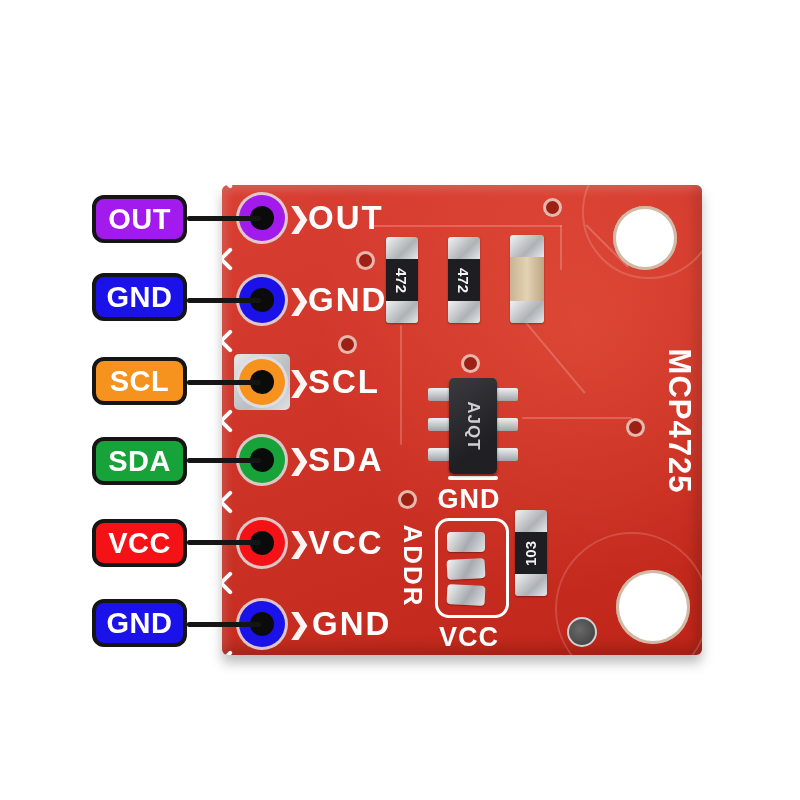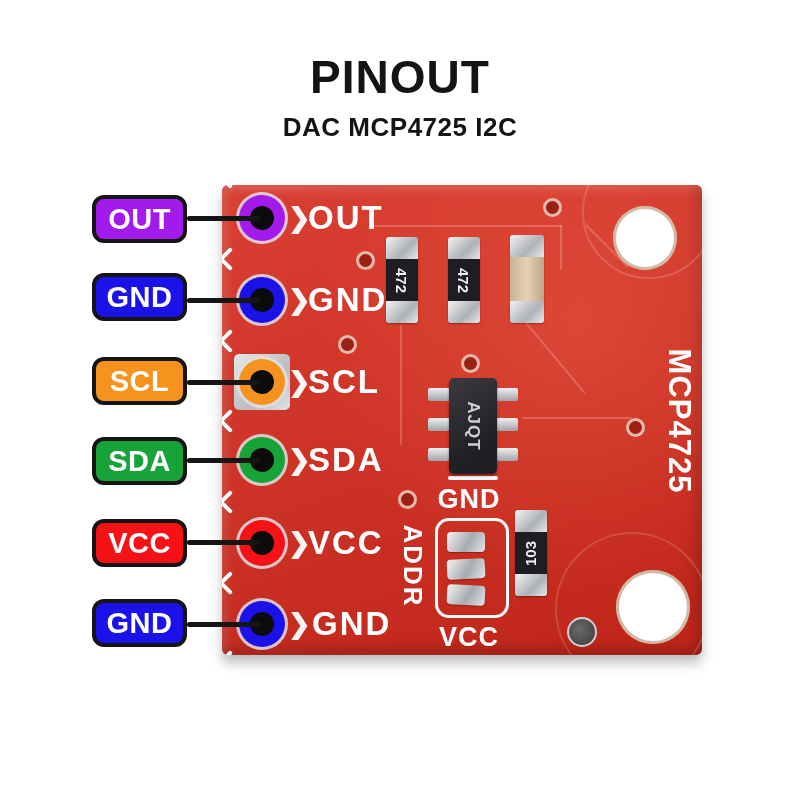--- a/index.html
+++ b/index.html
@@ -55,22 +55,20 @@
   .jumper{position:absolute;border:3px solid #fff;border-radius:14px;}
   .jpad{position:absolute;width:38px;height:20px;border-radius:4px;
          background:linear-gradient(120deg,#f4f4f4,#a7abb0 55%,#e2e5e8);box-shadow:0 1px 1px rgba(0,0,0,.3);}
   .ic-line{position:absolute;background:#fff;border-radius:2px;}
 </style>
 </head>
 <body>
 
 <div class="page">
 
-  <div class="title">PINOUT</div>
-  <div class="subtitle">DAC MCP4725 I2C</div>
 
   <div class="wire" style="top:216px"></div>
   <div class="wire" style="top:298px"></div>
   <div class="wire" style="top:380px"></div>
   <div class="wire" style="top:458px"></div>
   <div class="wire" style="top:540px"></div>
   <div class="wire" style="top:622px"></div>
 
   <div class="pin-label" style="top: 195px; background-color: rgb(162, 26, 236);">OUT</div>
   <div class="pin-label" style="top: 273px; background-color: rgb(27, 18, 233);">GND</div>

